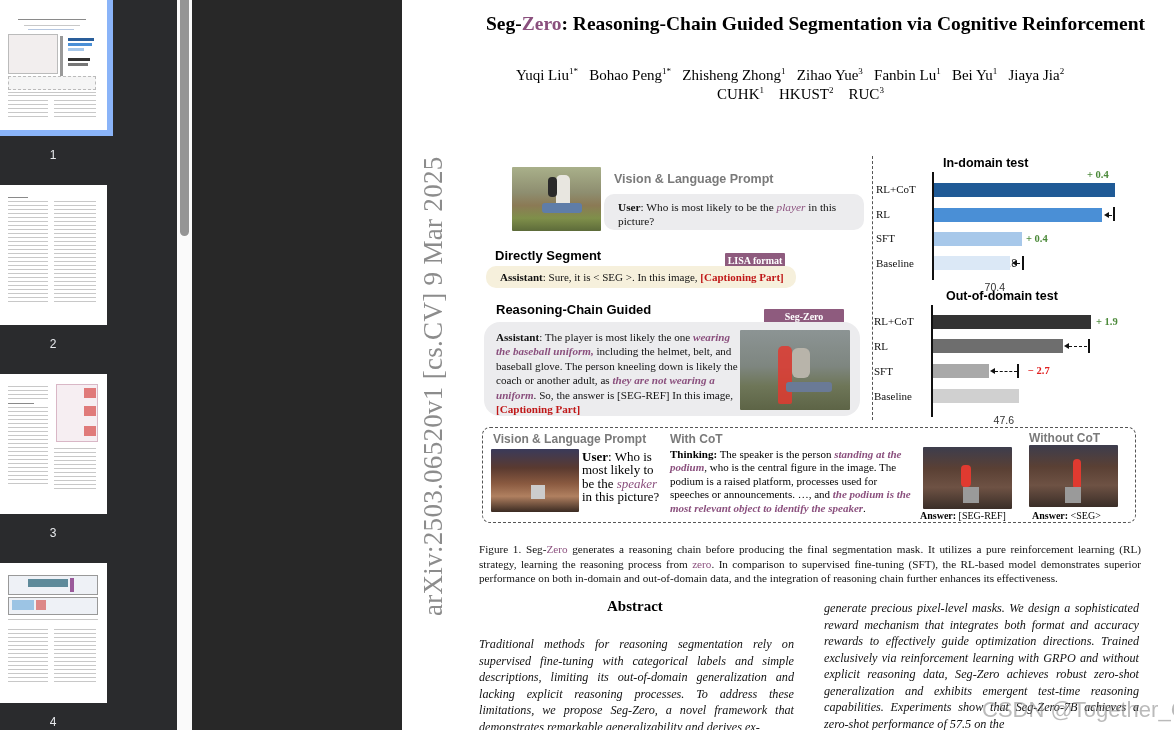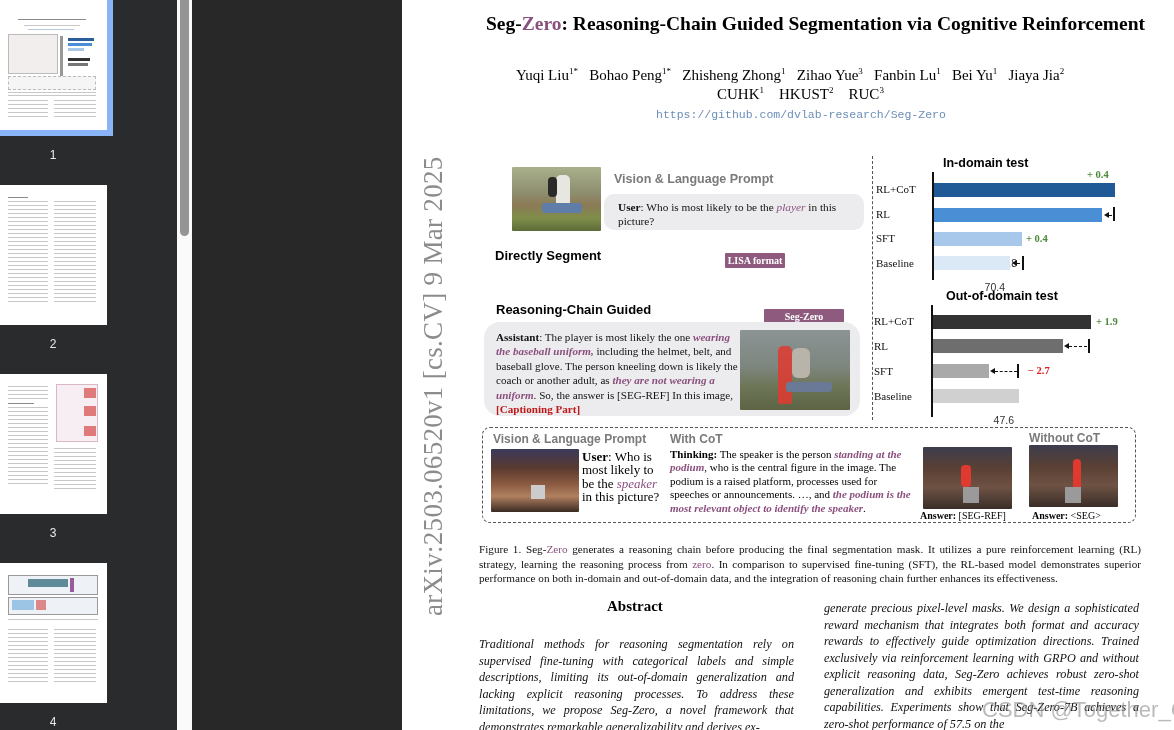--- a/index.html
+++ b/index.html
@@ -253,34 +253,36 @@
     <span><span>Zihao Yue</span><sup>3</sup></span>&nbsp;&nbsp;
     <span><span>Fanbin Lu</span><sup>1</sup></span>&nbsp;&nbsp;
     <span><span>Bei Yu</span><sup>1</sup></span>&nbsp;&nbsp;
     <span><span>Jiaya Jia</span><sup>2</sup></span>
   </div>
   <div id="affil">
     <span><span>CUHK</span><sup>1</sup></span>&nbsp;&nbsp;&nbsp;
     <span><span>HKUST</span><sup>2</sup></span>&nbsp;&nbsp;&nbsp;
     <span><span>RUC</span><sup>3</sup></span>
   </div>
-  <div id="url">https://github.com/dvlab-research/Seg-Zero</div>
 
   <div class="photo" style="left:110px;top:167px;width:89px;height:64px;background:linear-gradient(180deg,#a9b08a 0%,#8e8e70 40%,#8b7a55 60%,#7f8f4a 80%,#5d6b3a 100%);">
     <div class="abs" style="left:44px;top:8px;width:14px;height:38px;background:#e8e6e0;border-radius:5px 5px 2px 2px;"></div>
     <div class="abs" style="left:30px;top:36px;width:40px;height:10px;background:#5f7da8;border-radius:3px;"></div>
     <div class="abs" style="left:36px;top:10px;width:9px;height:20px;background:#2a2a2a;border-radius:4px;"></div>
   </div>
   <div class="vl-title" style="left:212px;top:172px;">Vision &amp; Language Prompt</div>
   <div class="bubble" style="left:202px;top:194px;width:260px;height:36px;padding:6px 14px;">
     <b>User</b><span>: Who is most likely to be the </span><span class="ital-purple" style="font-weight:normal">player</span><span> in this picture?</span>
   </div>
 
   <div class="sec-title" style="left:93px;top:248px;">Directly Segment</div>
   <div class="tag" style="left:323px;top:253px;width:60px;height:15px;line-height:15px;">LISA format</div>
+  <div class="bubble" style="left:84px;top:266px;width:310px;height:22px;background:#f6f0dc;padding:4px 14px;font-size:11px;white-space:nowrap;">
+    <b>Assistant</b><span>: Sure, it is &lt; SEG &gt;. In this image, </span><span class="red-bold">[Captioning Part]</span>
+  </div>
 
   <div class="sec-title" style="left:94px;top:302px;">Reasoning-Chain Guided</div>
   <div class="tag" style="left:362px;top:309px;width:80px;height:15px;line-height:15px;">Seg-Zero</div>
   <div class="bubble" style="left:82px;top:322px;width:376px;height:94px;padding:8px 12px;border-radius:16px;">
     <div style="width:246px;font-size:11.1px;line-height:14.4px;">
       <b>Assistant</b><span>: The player is most likely the one </span><span class="ital-purple">wearing the baseball uniform,</span><span> including the helmet, belt, and baseball glove. The person kneeling down is likely the coach or another adult, as </span><span class="ital-purple">they are not wearing a uniform</span><span>.  So, the answer is [SEG-REF] In this image, </span><span class="red-bold">[Captioning Part]</span>
     </div>
   </div>
   <div class="photo" style="left:338px;top:330px;width:110px;height:80px;background:linear-gradient(180deg,#8c9494 0%,#7e8680 45%,#6e7658 70%,#5d6446 100%);">
     <div class="abs" style="left:38px;top:16px;width:14px;height:58px;background:#e03a30;opacity:0.85;border-radius:5px 5px 2px 2px;"></div>

